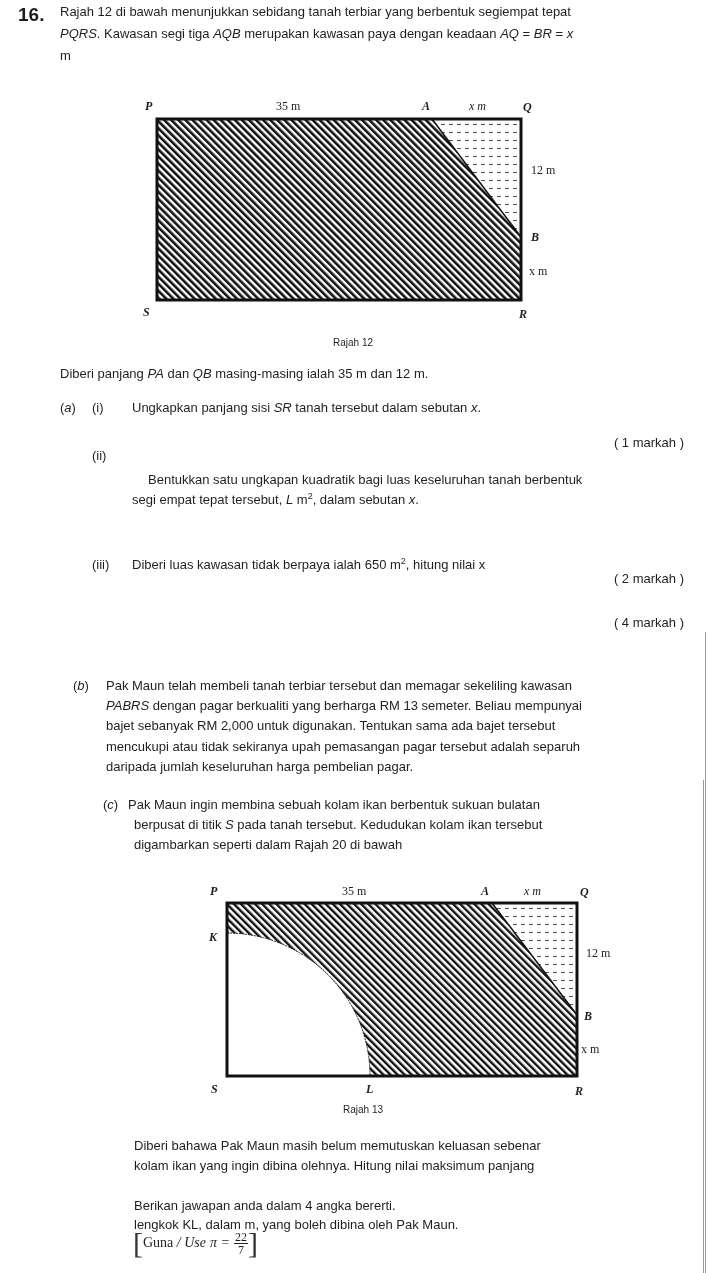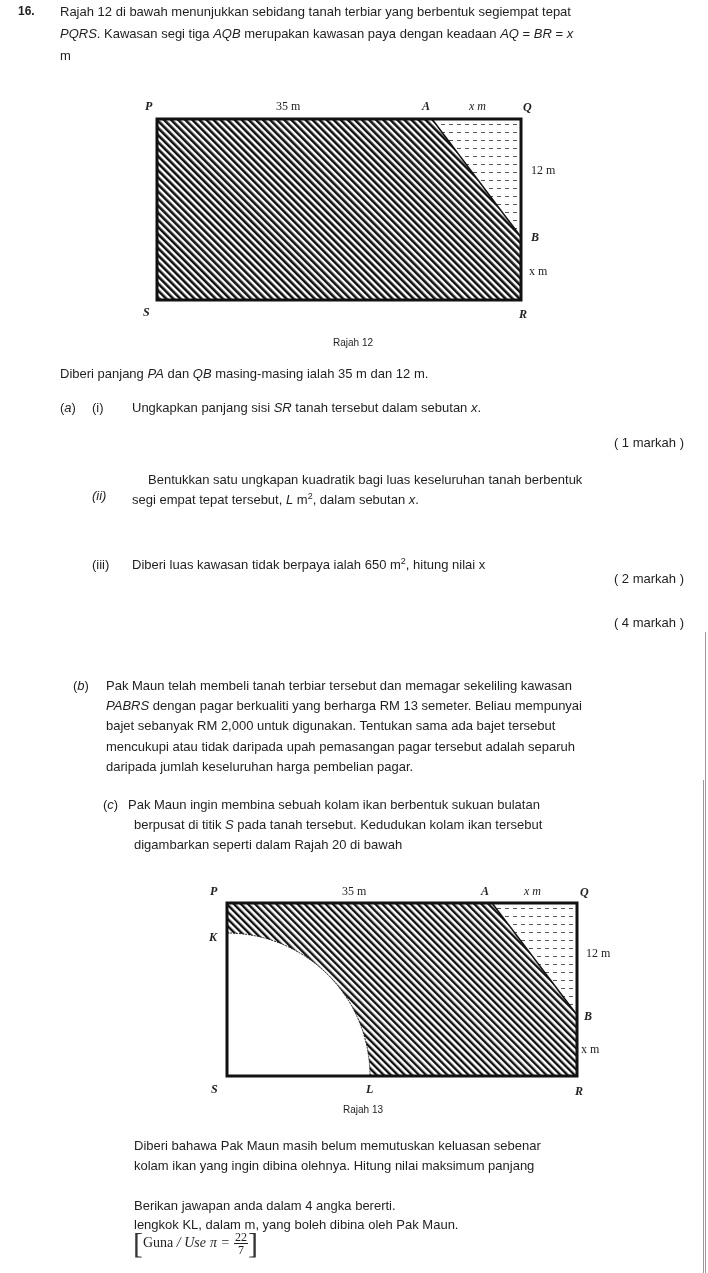--- a/index.html
+++ b/index.html
@@ -16,21 +16,21 @@
   .dlabel.it { font-style:italic; font-weight:bold; }
   .edge-line { position:absolute; width:1px; background:#9a9a9a; }
   .formula { position:absolute; font-family:"Liberation Serif", serif; font-size:14px; display:flex; align-items:center; }
   .frac { display:inline-flex; flex-direction:column; align-items:center; margin-left:4px; font-size:12px; line-height:12px; }
   .frac .num { border-bottom:1.5px solid #222; padding:0 1px; }
   .bracket { font-size:30px; line-height:30px; font-weight:lighter; color:#333; }
 </style>
 </head>
 <body>
 
-<div class="abs bold" style="left:18px;top:4px;font-size:12px;">16.</div>
+<div class="abs bold" style="left:18px;top:4px;font-size:19px;">16.</div>
 <div class="line" style="left:60px;top:4px;">Rajah 12 di bawah menunjukkan sebidang tanah terbiar yang berbentuk segiempat tepat</div>
 <div class="line" style="left:60px;top:26px;"><span class="it">PQRS</span>. Kawasan segi tiga <span class="it">AQB</span> merupakan kawasan paya dengan keadaan <span class="it">AQ</span> = <span class="it">BR</span> = <span class="it">x</span></div>
 <div class="line" style="left:60px;top:48px;">m</div>
 
 <svg class="abs" style="left:0;top:0;" width="708" height="340">
   <defs>
     <pattern id="hatch1" patternUnits="userSpaceOnUse" width="5" height="5" patternTransform="rotate(-45)">
       <rect width="5" height="5" fill="#ffffff"></rect>
       <rect width="2.6" height="5" fill="#111"></rect>
     </pattern>
@@ -56,37 +56,37 @@
 <div class="dlabel it" style="left:519px;top:307px;">R</div>
 <div class="caption" style="left:333px;top:337px;">Rajah 12</div>
 
 <div class="line" style="left:60px;top:366px;">Diberi panjang <span class="it">PA</span> dan <span class="it">QB</span> masing-masing ialah 35 m dan 12 m.</div>
 
 <div class="line" style="left:60px;top:400px;">(<span class="it">a</span>)</div>
 <div class="line" style="left:92px;top:400px;">(i)</div>
 <div class="line" style="left:132px;top:400px;">Ungkapkan panjang sisi <span class="it">SR</span> tanah tersebut dalam sebutan <span class="it">x</span>.</div>
 <div class="marks" style="top:435px;">( 1 markah )</div>
 
-<div class="line" style="left:92px;top:488px;font-style:italic;">(ii)</div>
+<div class="line" style="left:92px;top:448px;">(ii)</div>
 <div class="line" style="left:148px;top:472px;text-align:right;">Bentukkan satu ungkapan kuadratik bagi luas keseluruhan tanah berbentuk</div>
 <div class="line" style="left:132px;top:492px;"><span>segi empat tepat tersebut, </span><span class="it">L</span><span> m</span><sup>2</sup>, dalam sebutan <span class="it">x</span>.</div>
 <div class="marks" style="top:527px;margin-top:44px;">( 2 markah )</div>
 
 <div class="line" style="left:92px;top:557px;">(iii)</div>
 <div class="line" style="left:132px;top:557px;"><span>Diberi luas kawasan tidak berpaya ialah 650 m</span><sup>2</sup><span>, hitung nilai x</span></div>
 <div class="marks" style="top:615px;">( 4 markah )</div>
 
 <div class="edge-line" style="left:705px;top:632px;height:641px;"></div>
 <div class="edge-line" style="left:703px;top:780px;height:493px;"></div>
 
 <div class="line" style="left:73px;top:678px;">(<span class="it">b</span>)</div>
 <div class="line" style="left:106px;top:678px;">Pak Maun telah membeli tanah terbiar tersebut dan memagar sekeliling kawasan</div>
 <div class="line" style="left:106px;top:698px;"><span class="it">PABRS</span> dengan pagar berkualiti yang berharga RM 13 semeter. Beliau mempunyai</div>
 <div class="line" style="left:106px;top:718px;">bajet sebanyak RM 2,000 untuk digunakan. Tentukan sama ada bajet tersebut</div>
-<div class="line" style="left:106px;top:739px;">mencukupi atau tidak daripada upah pemasangan pagar tersebut adalah separuh</div>
+<div class="line" style="left:106px;top:739px;">mencukupi atau tidak sekiranya upah pemasangan pagar tersebut adalah separuh</div>
 <div class="line" style="left:106px;top:759px;">daripada jumlah keseluruhan harga pembelian pagar.</div>
 
 <div class="line" style="left:103px;top:797px;">(<span class="it">c</span>)</div>
 <div class="line" style="left:128px;top:797px;">Pak Maun ingin membina sebuah kolam ikan berbentuk sukuan bulatan</div>
 <div class="line" style="left:134px;top:817px;">berpusat di titik <span class="it">S</span> pada tanah tersebut. Kedudukan kolam ikan tersebut</div>
 <div class="line" style="left:134px;top:837px;">digambarkan seperti dalam Rajah 20 di bawah</div>
 
 <svg class="abs" style="left:0;top:0;" width="708" height="1130">
   <defs>
     <pattern id="hatch2" patternUnits="userSpaceOnUse" width="5" height="5" patternTransform="rotate(-45)">

